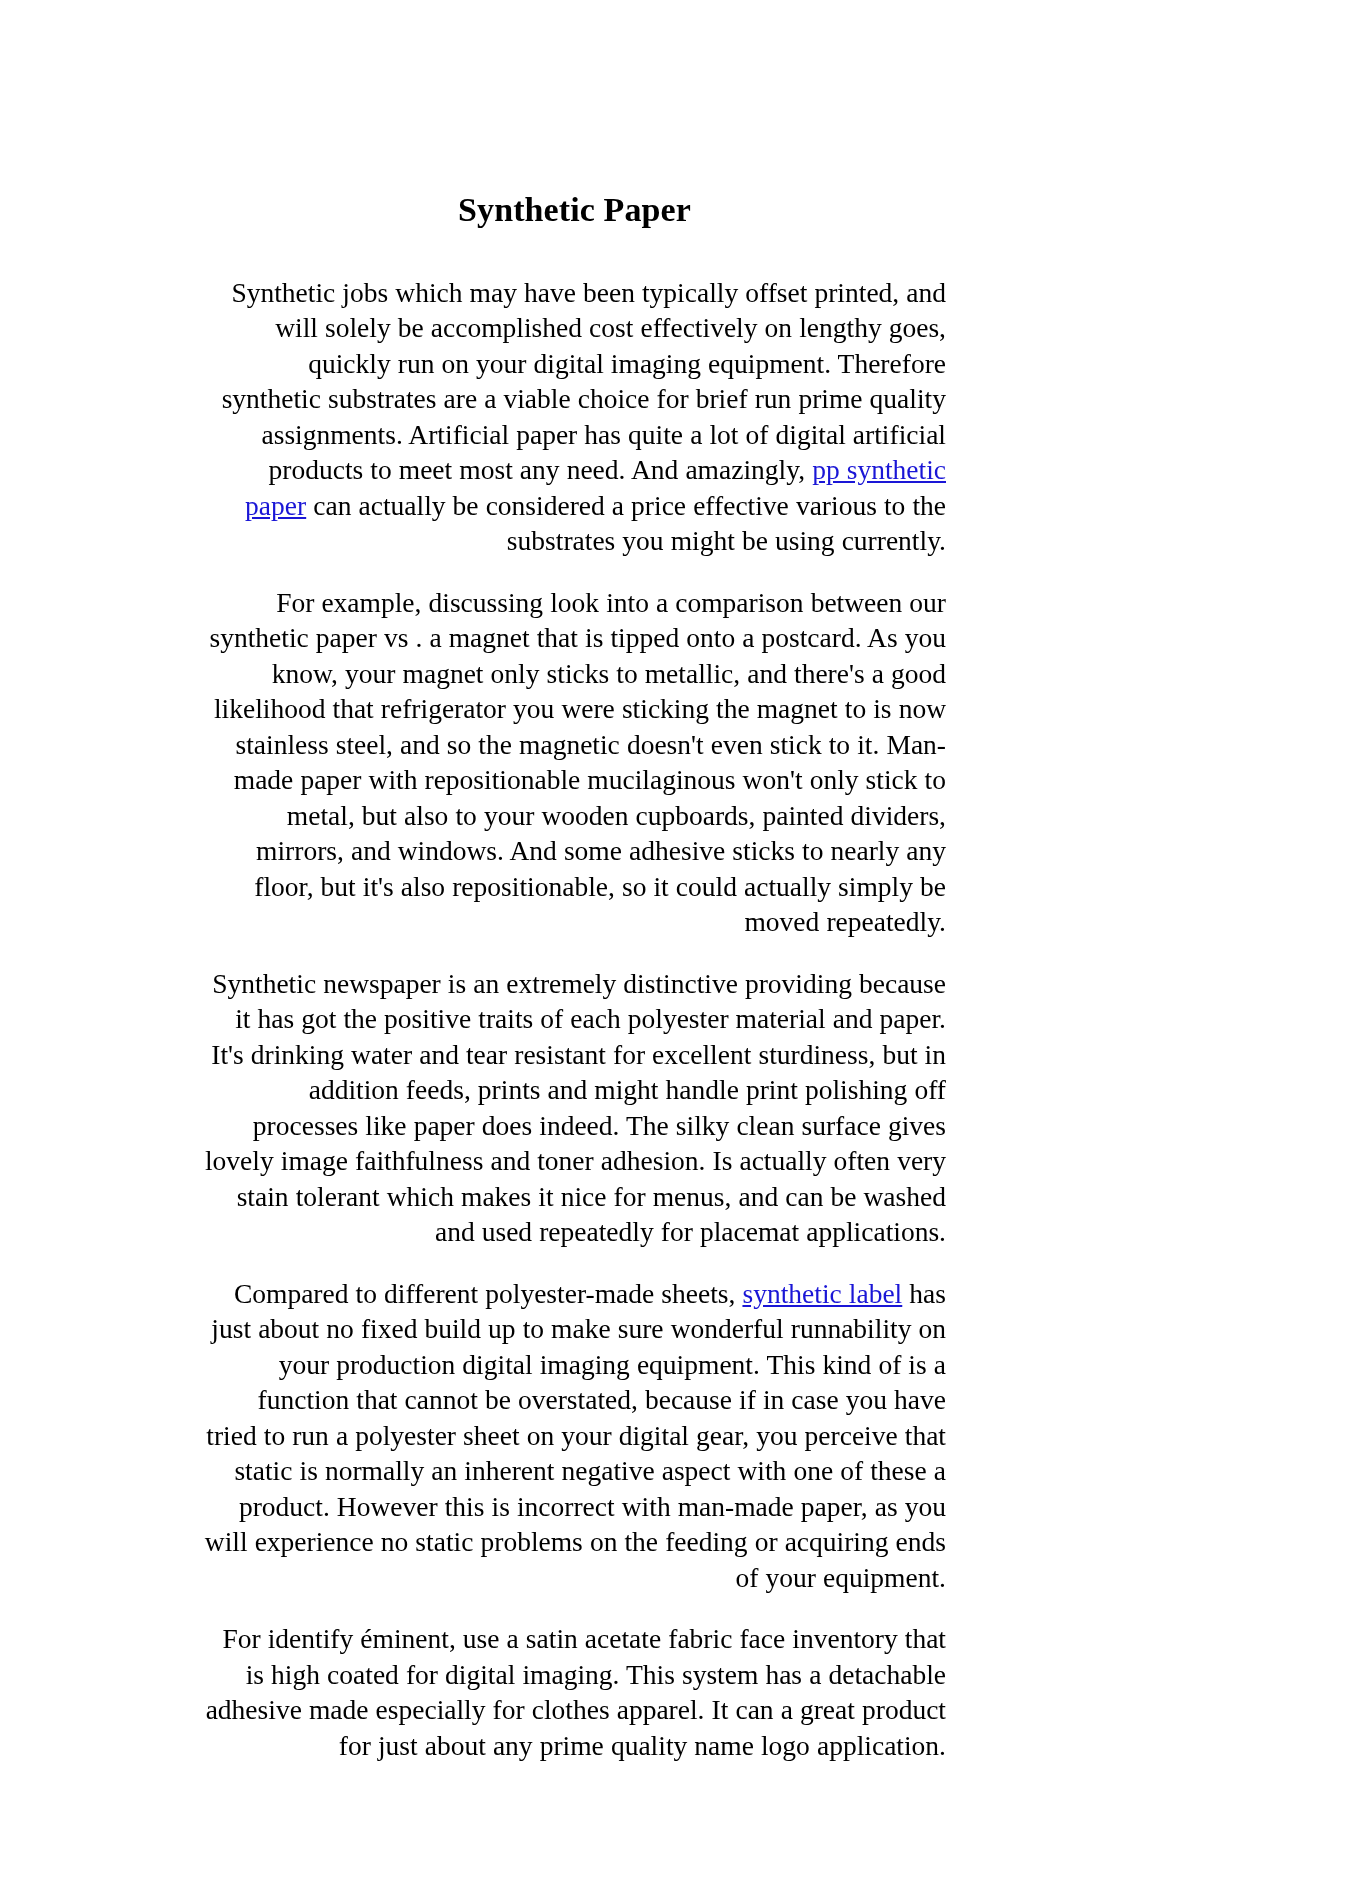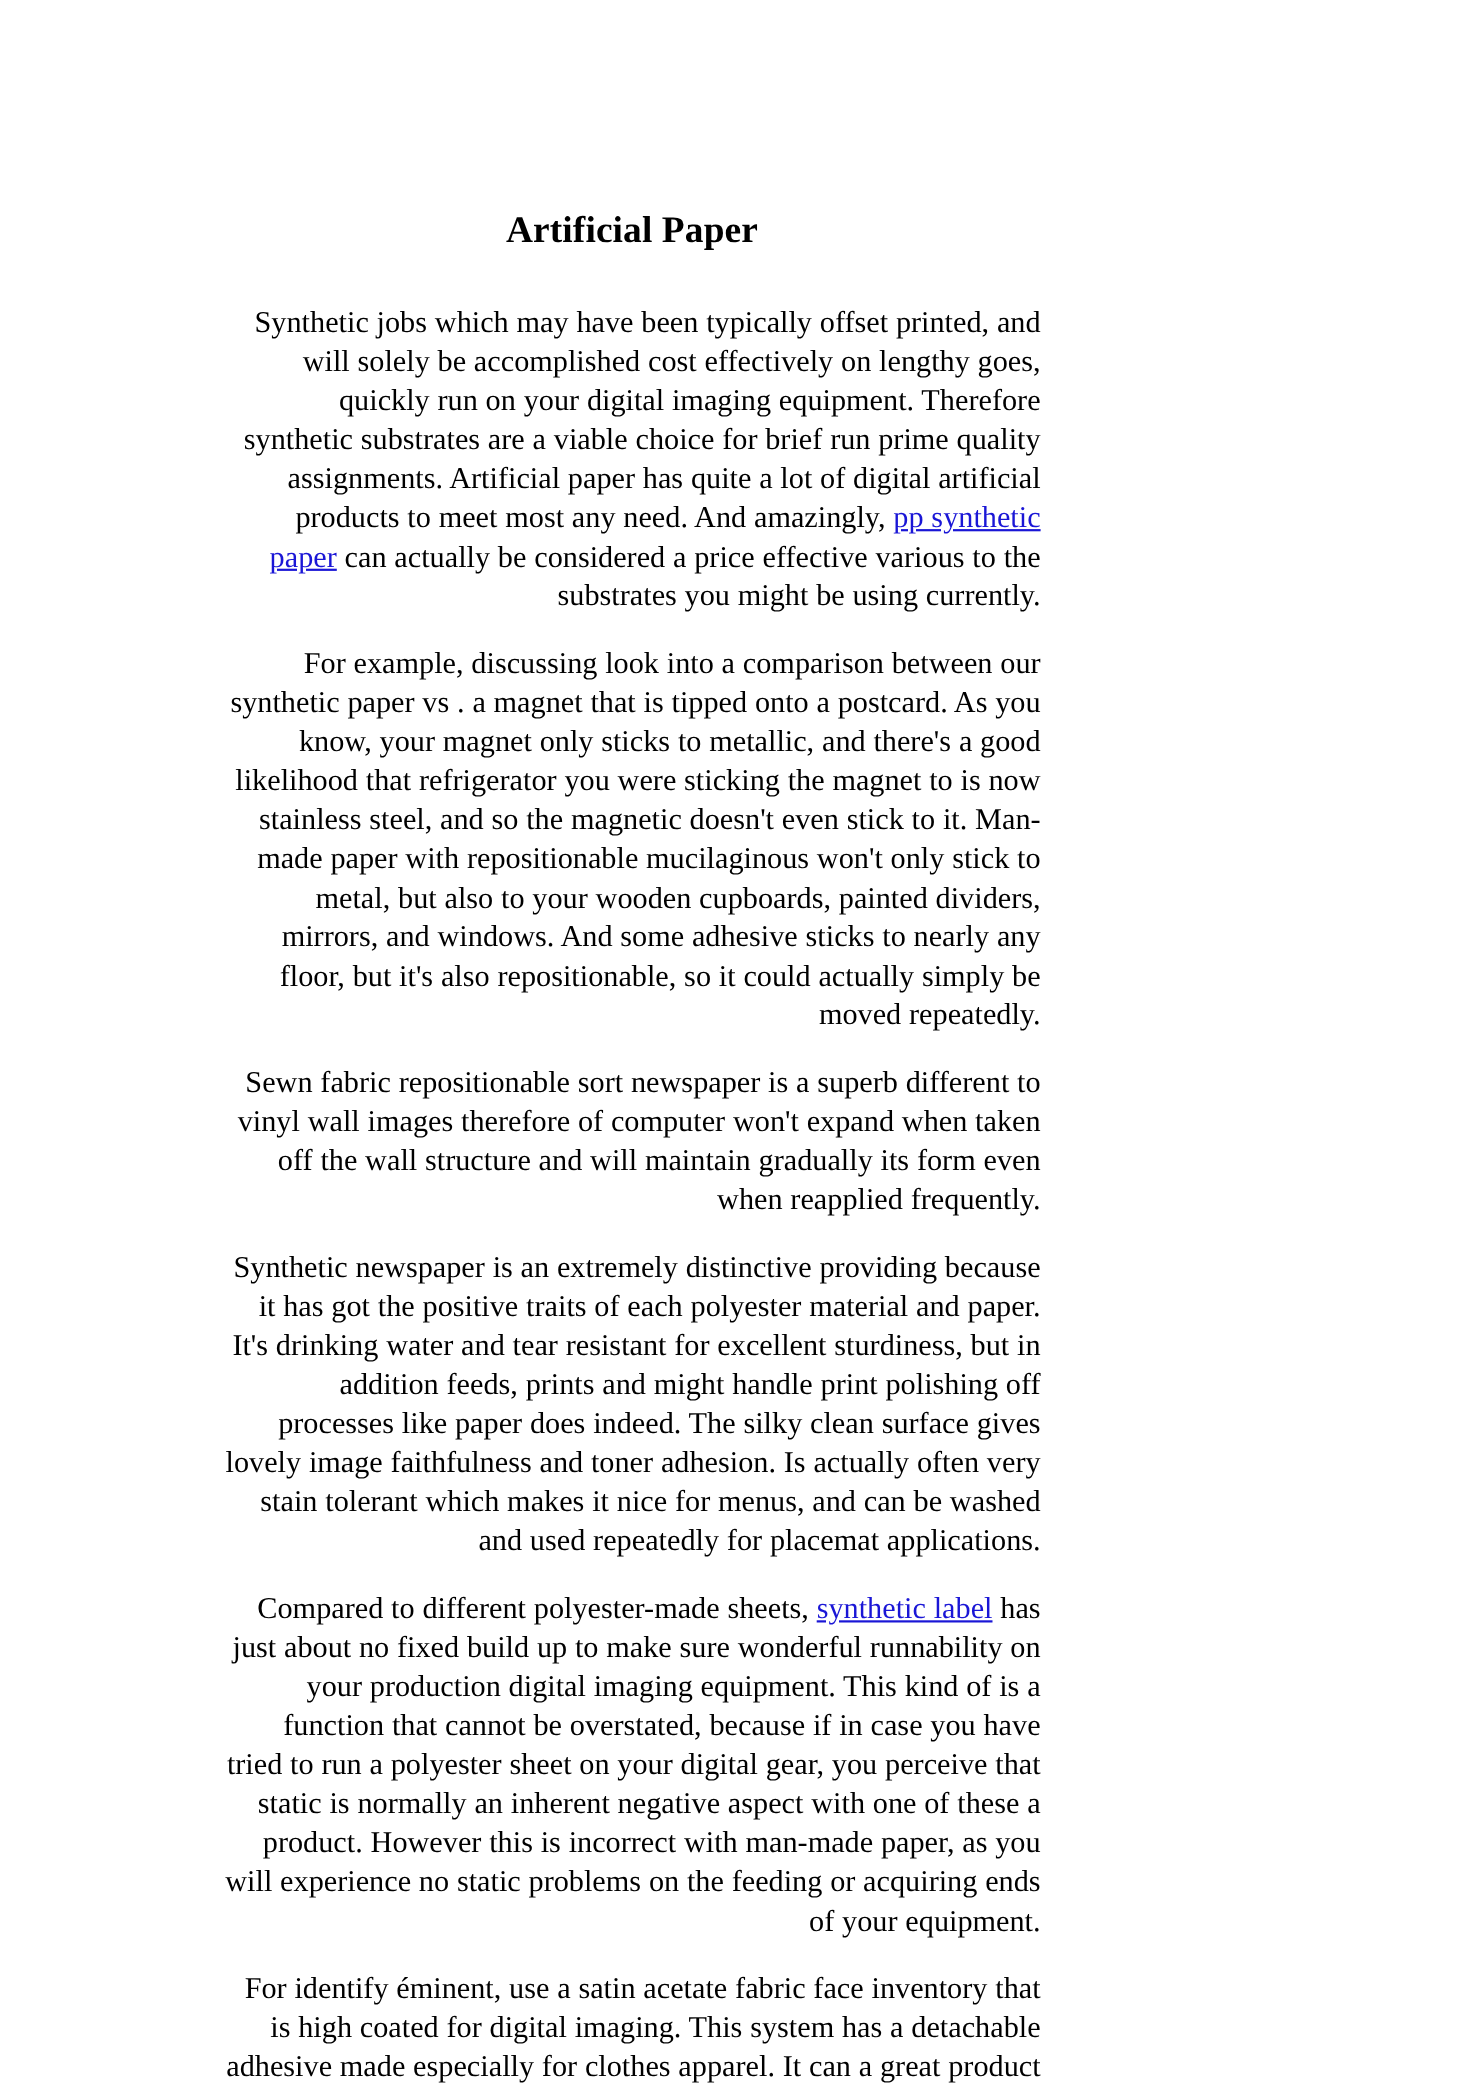--- a/index.html
+++ b/index.html
@@ -49,23 +49,22 @@
     color: #1a16d6;
     text-decoration: underline;
     text-underline-offset: 2px;
   }
 </style>
 </head>
 <body>
 
 <div class="page">
   <div class="content">
-    <h1 class="doc-title">Artificial Paper</h1>
+    <h1 class="doc-title">Synthetic Paper</h1>
     <div id="paragraph-container">
         <p class="para"><span>Synthetic jobs which may have been typically offset printed, and will solely be accomplished cost effectively on lengthy goes, quickly run on your digital imaging equipment. Therefore synthetic substrates are a viable choice for brief run prime quality assignments. Artificial paper has quite a lot of digital artificial products to meet most any need. And amazingly, </span><a class="doclink" href="#" style="color: rgb(26, 22, 214);">pp synthetic paper</a><span> can actually be considered a price effective various to the substrates you might be using currently.</span></p>
         <p class="para"><span>For example, discussing look into a comparison between our synthetic paper vs . a magnet that is tipped onto a postcard. As you know, your magnet only sticks to metallic, and there's a good likelihood that refrigerator you were sticking the magnet to is now stainless steel, and so the magnetic doesn't even stick to it. Man-made paper with repositionable mucilaginous won't only stick to metal, but also to your wooden cupboards, painted dividers, mirrors, and windows. And some adhesive sticks to nearly any floor, but it's also repositionable, so it could actually simply be moved repeatedly.</span></p>
-        <p class="para"><span>Sewn fabric repositionable sort newspaper is a superb different to vinyl wall images therefore of computer won't expand when taken off the wall structure and will maintain gradually its form even when reapplied frequently.</span></p>
         <p class="para"><span>Synthetic newspaper is an extremely distinctive providing because it has got the positive traits of each polyester material and paper. It's drinking water and tear resistant for excellent sturdiness, but in addition feeds, prints and might handle print polishing off processes like paper does indeed. The silky clean surface gives lovely image faithfulness and toner adhesion. Is actually often very stain tolerant which makes it nice for menus, and can be washed and used repeatedly for placemat applications.</span></p>
         <p class="para"><span>Compared to different polyester-made sheets, </span><a class="doclink" href="#" style="color: rgb(26, 22, 214);">synthetic label</a><span> has just about no fixed build up to make sure wonderful runnability on your production digital imaging equipment. This kind of is a function that cannot be overstated, because if in case you have tried to run a polyester sheet on your digital gear, you perceive that static is normally an inherent negative aspect with one of these a product. However this is incorrect with man-made paper, as you will experience no static problems on the feeding or acquiring ends of your equipment.</span></p>
         <p class="para"><span>For identify éminent, use a satin acetate fabric face inventory that is high coated for digital imaging. This system has a detachable adhesive made especially for clothes apparel. It can a great product for just about any prime quality name logo application.</span></p>
       </div>
   </div>
 </div>
 
 </body></html>

